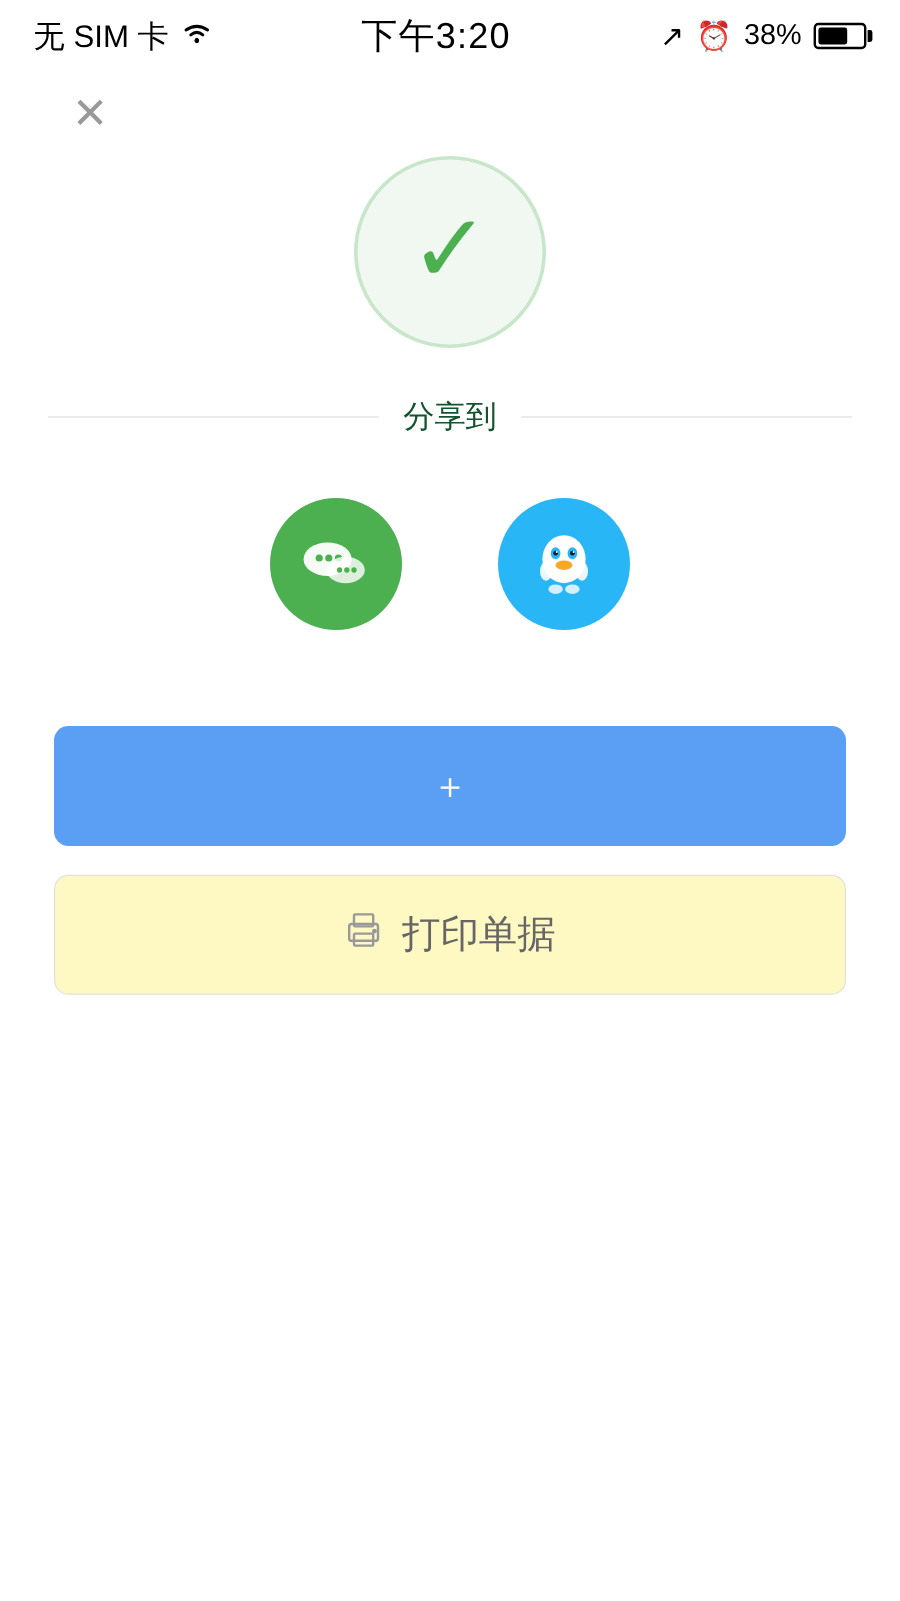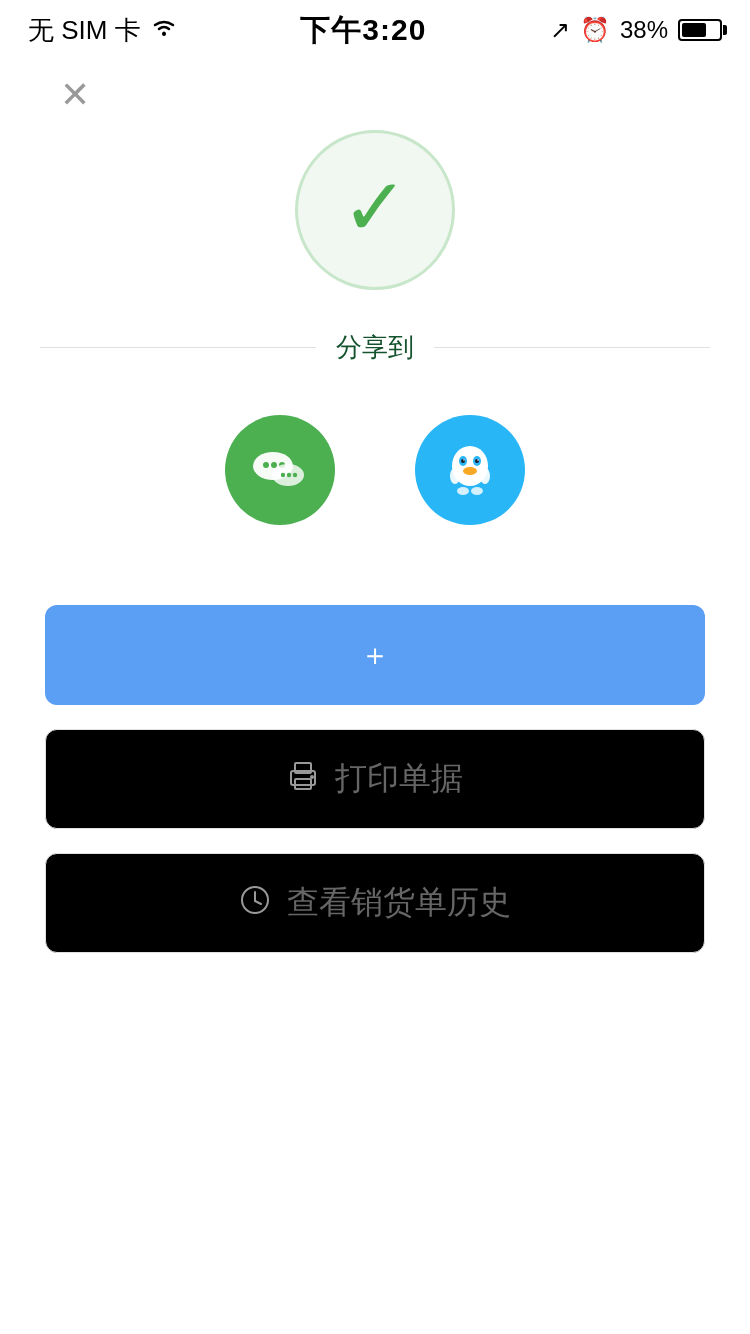--- a/index.html
+++ b/index.html
@@ -33,21 +33,21 @@
       font-weight: 500;
       justify-content: flex-end;
     }
 
     .wifi-icon {
       font-size: 22px;
     }
 
     .status-center {
       font-size: 30px;
-      font-weight: 700;
+      font-weight: 400;
       color: #000;
       letter-spacing: 1px;
     }
 
     .status-right {
       display: flex;
       align-items: center;
       gap: 10px;
       font-size: 24px;
       color: #000;
@@ -226,21 +226,21 @@
       border: none;
       outline: none;
     }
 
     .btn-primary {
       background: #5b9ff5;
       color: #ffffff;
     }
 
     .btn-secondary {
-      background: #000000;
+      background: #fef9c3;
       color: #666;
       border: 1px solid #e0e0e0;
     }
 
     .btn-icon {
       font-size: 30px;
     }
   </style>
 </head>
 <body>
@@ -333,26 +333,16 @@
         <svg width="32" height="30" viewBox="0 0 32 30" fill="none">
           <rect x="4" y="10" width="24" height="14" rx="2" stroke="#999" stroke-width="2" fill="none"></rect>
           <rect x="8" y="2" width="16" height="10" rx="1" stroke="#999" stroke-width="2" fill="none"></rect>
           <rect x="8" y="18" width="16" height="10" rx="1" stroke="#999" stroke-width="2" fill="none"></rect>
           <circle cx="25" cy="16" r="2" fill="#999"></circle>
         </svg>
       </span>
       <span>打印单据</span>
     </button>
 
-    <button class="action-btn btn-secondary">
-      <span class="btn-icon">
-        <svg width="32" height="32" viewBox="0 0 32 32" fill="none">
-          <circle cx="16" cy="16" r="13" stroke="#999" stroke-width="2" fill="none"></circle>
-          <line x1="16" y1="8" x2="16" y2="17" stroke="#999" stroke-width="2" stroke-linecap="round"></line>
-          <line x1="16" y1="17" x2="22" y2="20" stroke="#999" stroke-width="2" stroke-linecap="round"></line>
-        </svg>
-      </span>
-      <span>查看销货单历史</span>
-    </button>
 
   </div>
 
 </div>
 
 </body></html>

